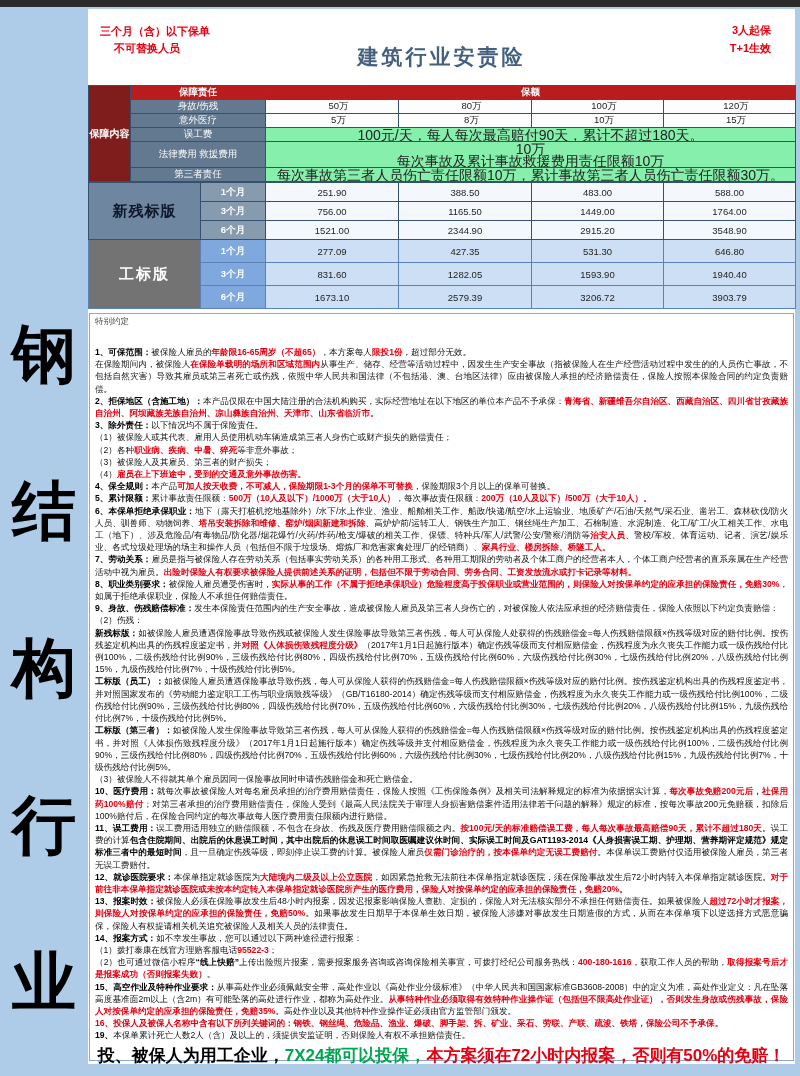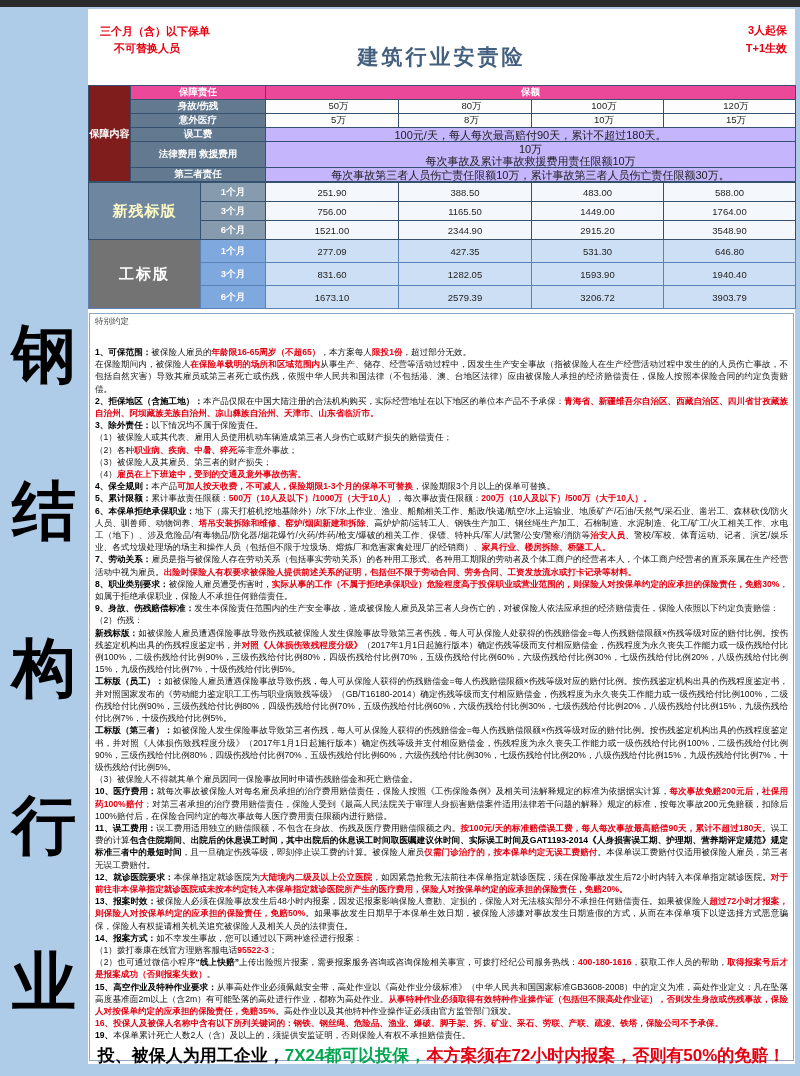--- a/index.html
+++ b/index.html
@@ -5,33 +5,33 @@
   * { margin:0; padding:0; box-sizing:border-box; }
   html,body { width:800px; height:1076px; }
   body { font-family:"Liberation Sans", sans-serif; background:#aecbe8; position:relative; overflow:hidden; }
   #topbar { position:absolute; left:0; top:0; width:800px; height:7px; background:#2b2b2b; }
   #panel { position:absolute; left:88px; top:9px; width:707px; height:1055px; background:#ffffff; }
 
   
   #hdr { position:relative; height:76px; }
   .note-left { position:absolute; left:12px; top:14px; color:#e60012; font-weight:bold; font-size:11px; line-height:17px; }
   .note-left .l2 { padding-left:14px; }
-  .note-right { position:absolute; right:8px; top:12px; color:#e60012; font-weight:bold; font-size:11px; line-height:18px; text-align:right; }
+  .note-right { position:absolute; right:24px; top:12px; color:#e60012; font-weight:bold; font-size:11px; line-height:18px; text-align:right; }
   #title { position:absolute; left:0; right:0; top:34px; text-align:center; color:#44607e; font-size:21px; font-weight:bold; letter-spacing:3px; }
 
   
   #tables { position:absolute; left:0; top:76px; width:707px; }
   table { border-collapse:collapse; table-layout:fixed; width:707px; }
   td { border:1px solid #35516f; text-align:center; vertical-align:middle; overflow:hidden; }
-  .hcell { background:#ec4899; color:#fff; font-weight:bold; font-size:9.5px; }
-  .lcell { background:#63798f; color:#fff; font-weight:bold; font-size:9.5px; }
+  .hcell { background:#b91c1c; color:#fff; font-weight:bold; font-size:9.5px; }
+  .lcell { background:#63798f; color:#fff; font-weight:normal; font-size:9.5px; }
   .ccell { background:#7f1d1d; color:#fff; font-weight:bold; font-size:10px; }
   .vcell { background:#fdfdfd; color:#1d1d1d; font-size:9.5px;padding-left:13px; }
-  .scell { background:#c4b5fd; color:#1d1d1d; font-size:11px; white-space:pre-line; line-height:12px; }
-  .brandA { background:#6e86a0; color:#fef9c3; font-weight:bold; font-size:15px; letter-spacing:1px; }
+  .scell { background:#86efac; color:#1d1d1d; font-size:14px; white-space:pre-line; line-height:12px; }
+  .brandA { background:#6e86a0; color:#0f172a; font-weight:bold; font-size:15px; letter-spacing:1px; }
   .termA  { background:#879bae; color:#fff; font-weight:bold; font-size:9.5px; }
   .brandB { background:#737373; color:#fff; font-weight:bold; font-size:15px; letter-spacing:2px; }
   .termB  { background:#7ea8de; color:#fff; font-weight:bold; font-size:9.5px; }
   .pA { background:#f4f8fc; color:#1d1d1d; font-size:9.5px; }
   .pB { background:#cddff4; color:#1d1d1d; font-size:9.5px; border-color:#5b82b4; }
   .termB, .brandB { border-color:#5b82b4; }
 
   
   #terms { position:absolute; left:1px; top:304px; width:705px; height:748px; border:1px solid #8fa8c8; background:#fff;
            display:flex; flex-direction:column; padding:2px 5px 4px 5px; }

